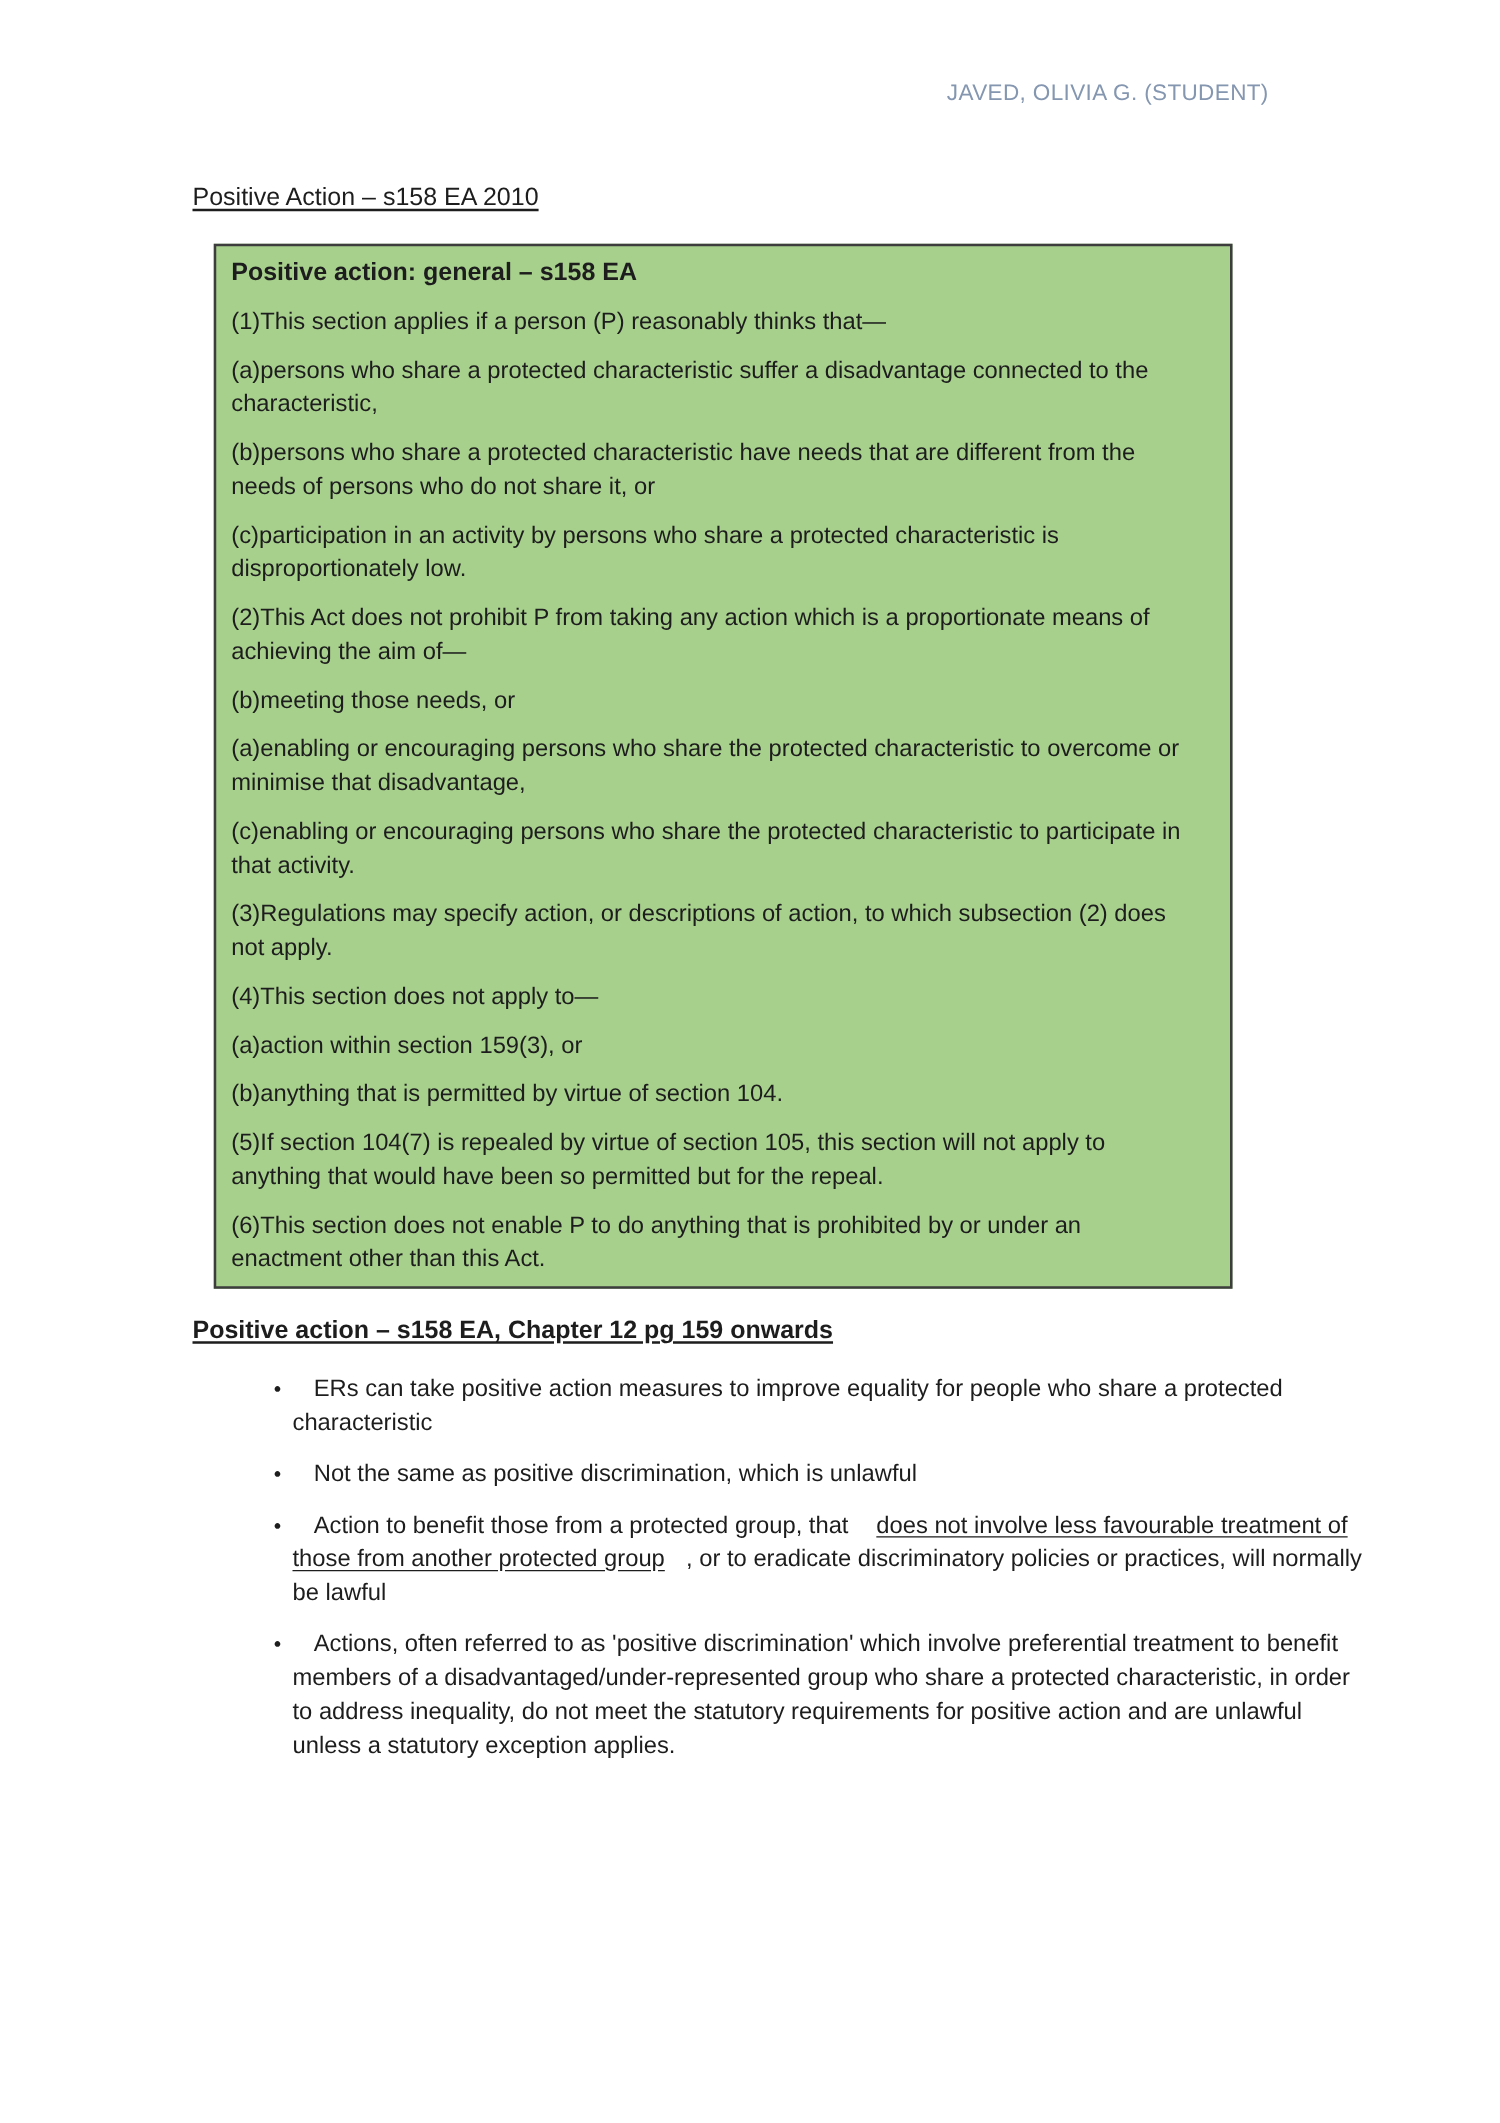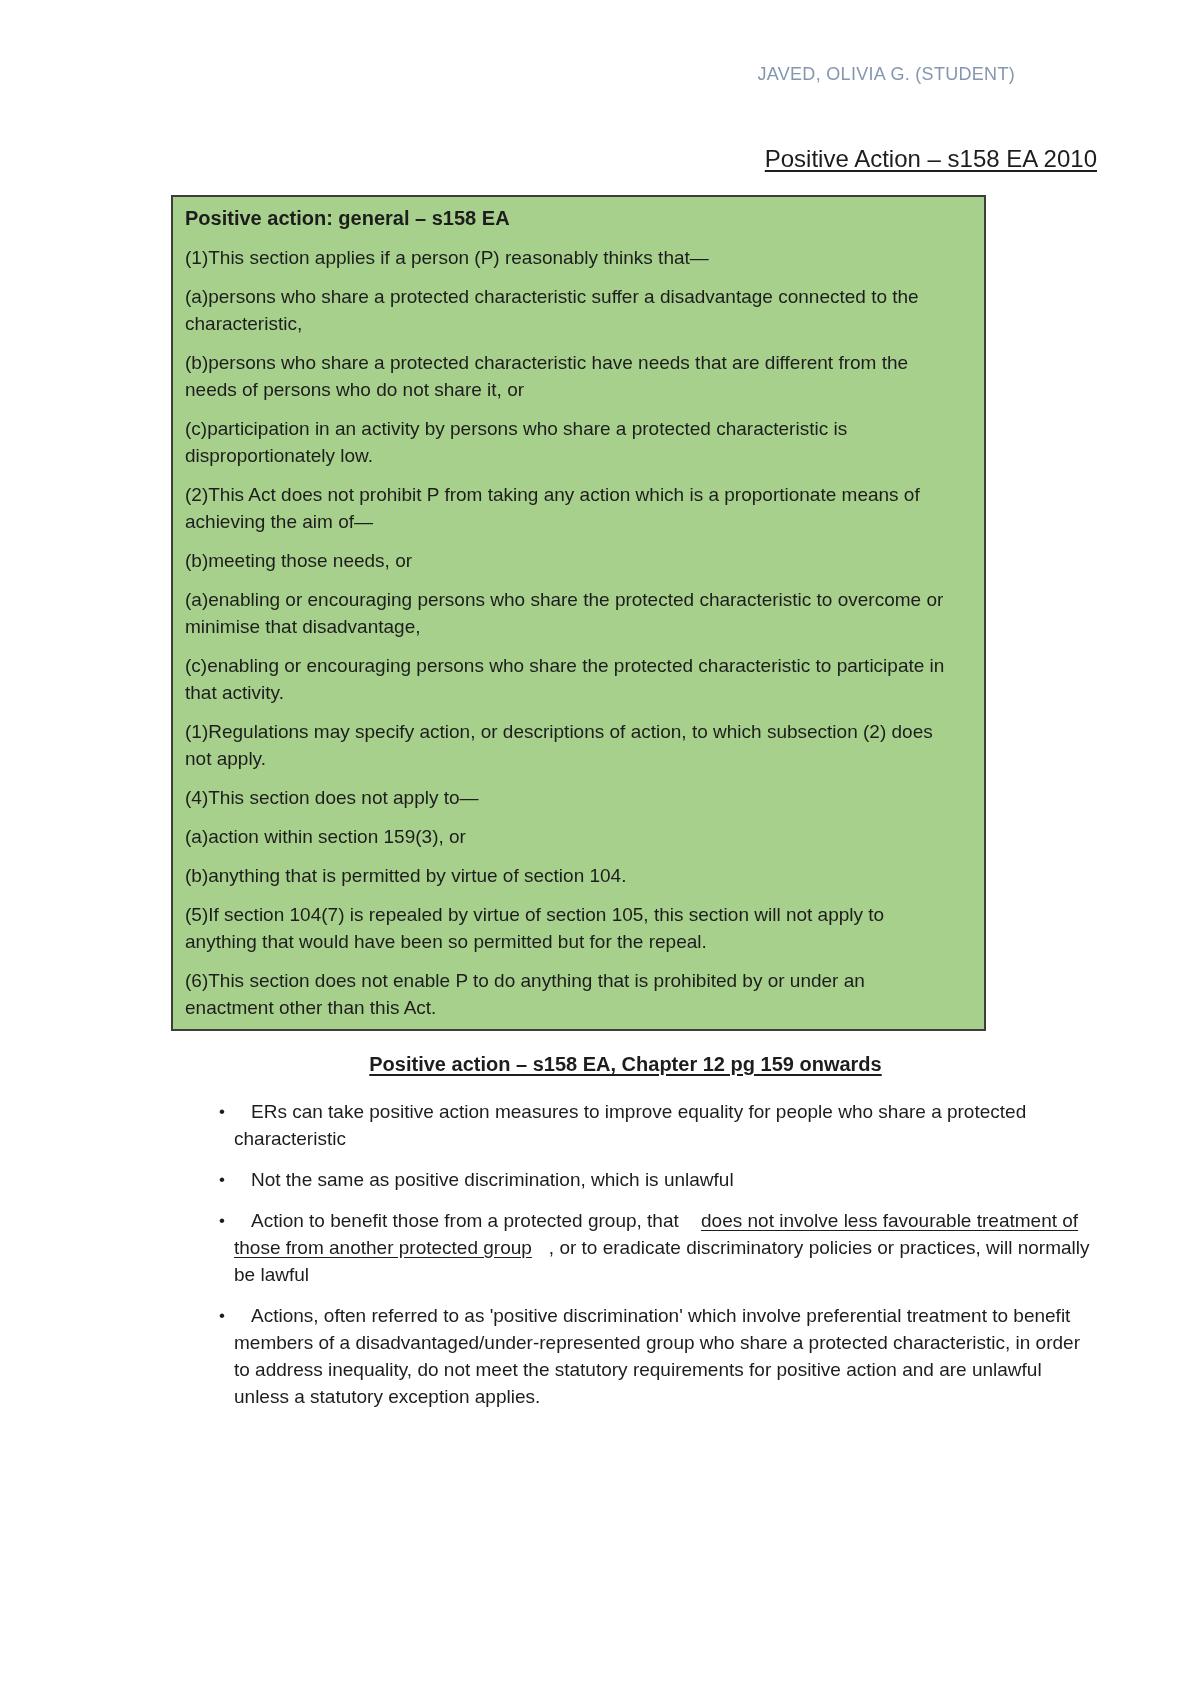--- a/index.html
+++ b/index.html
@@ -31,26 +31,25 @@
     letter-spacing: 0.3px;
   }
   .content {
     position: absolute;
     top: 145px;
     left: 137px;
     width: 943px;
   }
   .doc-title {
     margin: 0;
-    font-size: 24px;
+    font-size: 20px;
     font-weight: normal;
     line-height: 27px;
     text-decoration: underline;
     text-underline-offset: 3px;
-    text-align: right;
   }
   .statute-box {
     margin-top: 23px;
     width: 815px;
     background: var(--box-fill);
     border: 2px solid var(--box-border);
     padding: 6px 26px 8px 12px;
   }
   .box-heading {
     margin: 2px 0 0 0;
@@ -63,21 +62,20 @@
     font-size: 19px;
     line-height: 27px;
   }
   .section-heading {
     margin: 20px 0 0 0;
     font-size: 20px;
     font-weight: bold;
     line-height: 27px;
     text-decoration: underline;
     text-underline-offset: 3px;
-    text-align: center;
   }
   .bullets {
     list-style: none;
     margin: 20px 0 0 0;
     padding: 0;
     font-size: 19px;
     line-height: 27px;
   }
   .bullets li {
     position: relative;
@@ -109,21 +107,21 @@
   <div class="statute-box">
     <p class="box-heading">Positive action: general – s158 EA</p>
     <p class="box-para">(1)This section applies if a person (P) reasonably thinks that—</p>
     <p class="box-para">(a)persons who share a protected characteristic suffer a disadvantage connected to the characteristic,</p>
     <p class="box-para">(b)persons who share a protected characteristic have needs that are different from the needs of persons who do not share it, or</p>
     <p class="box-para">(c)participation in an activity by persons who share a protected characteristic is disproportionately low.</p>
     <p class="box-para">(2)This Act does not prohibit P from taking any action which is a proportionate means of achieving the aim of—</p>
     <p class="box-para">(b)meeting those needs, or</p>
     <p class="box-para">(a)enabling or encouraging persons who share the protected characteristic to overcome or minimise that disadvantage,</p>
     <p class="box-para">(c)enabling or encouraging persons who share the protected characteristic to participate in that activity.</p>
-    <p class="box-para">(1)Regulations may specify action, or descriptions of action, to which subsection (2) does not apply.</p>
+    <p class="box-para">(3)Regulations may specify action, or descriptions of action, to which subsection (2) does not apply.</p>
     <p class="box-para">(4)This section does not apply to—</p>
     <p class="box-para">(a)action within section 159(3), or</p>
     <p class="box-para">(b)anything that is permitted by virtue of section 104.</p>
     <p class="box-para">(5)If section 104(7) is repealed by virtue of section 105, this section will not apply to anything that would have been so permitted but for the repeal.</p>
     <p class="box-para">(6)This section does not enable P to do anything that is prohibited by or under an enactment other than this Act.</p>
   </div>
 
   <h2 class="section-heading">Positive action – s158 EA, Chapter 12 pg 159 onwards</h2>
 
   <ul class="bullets">

